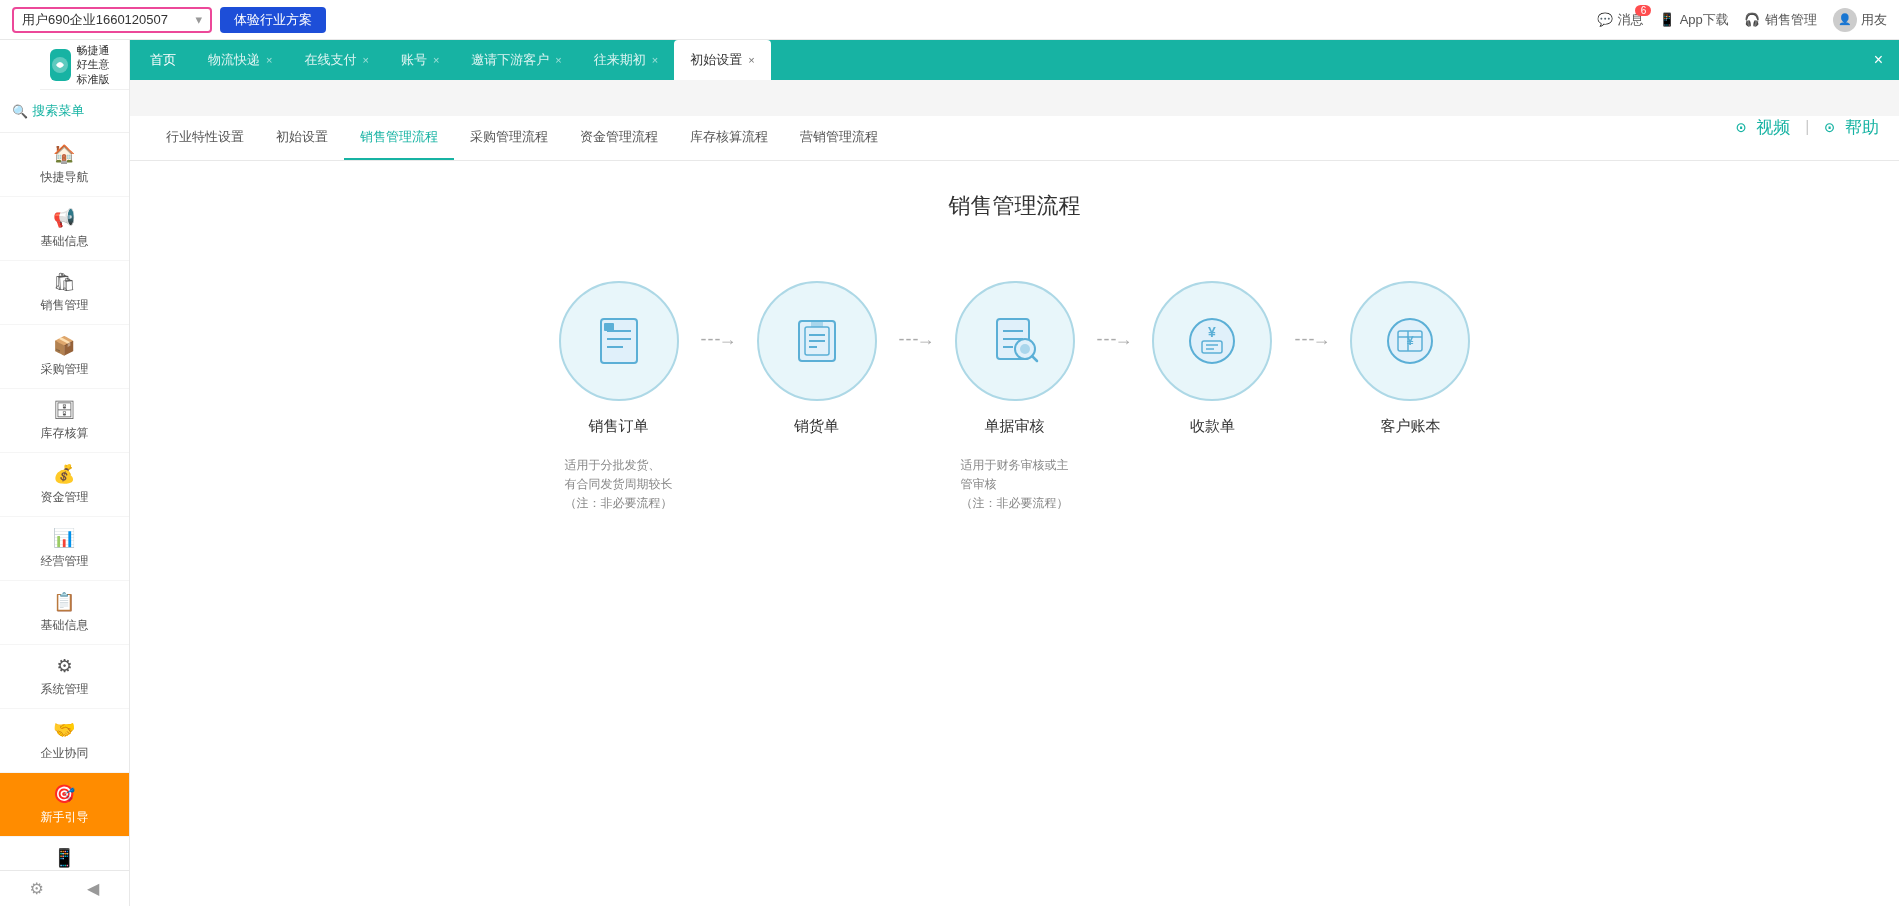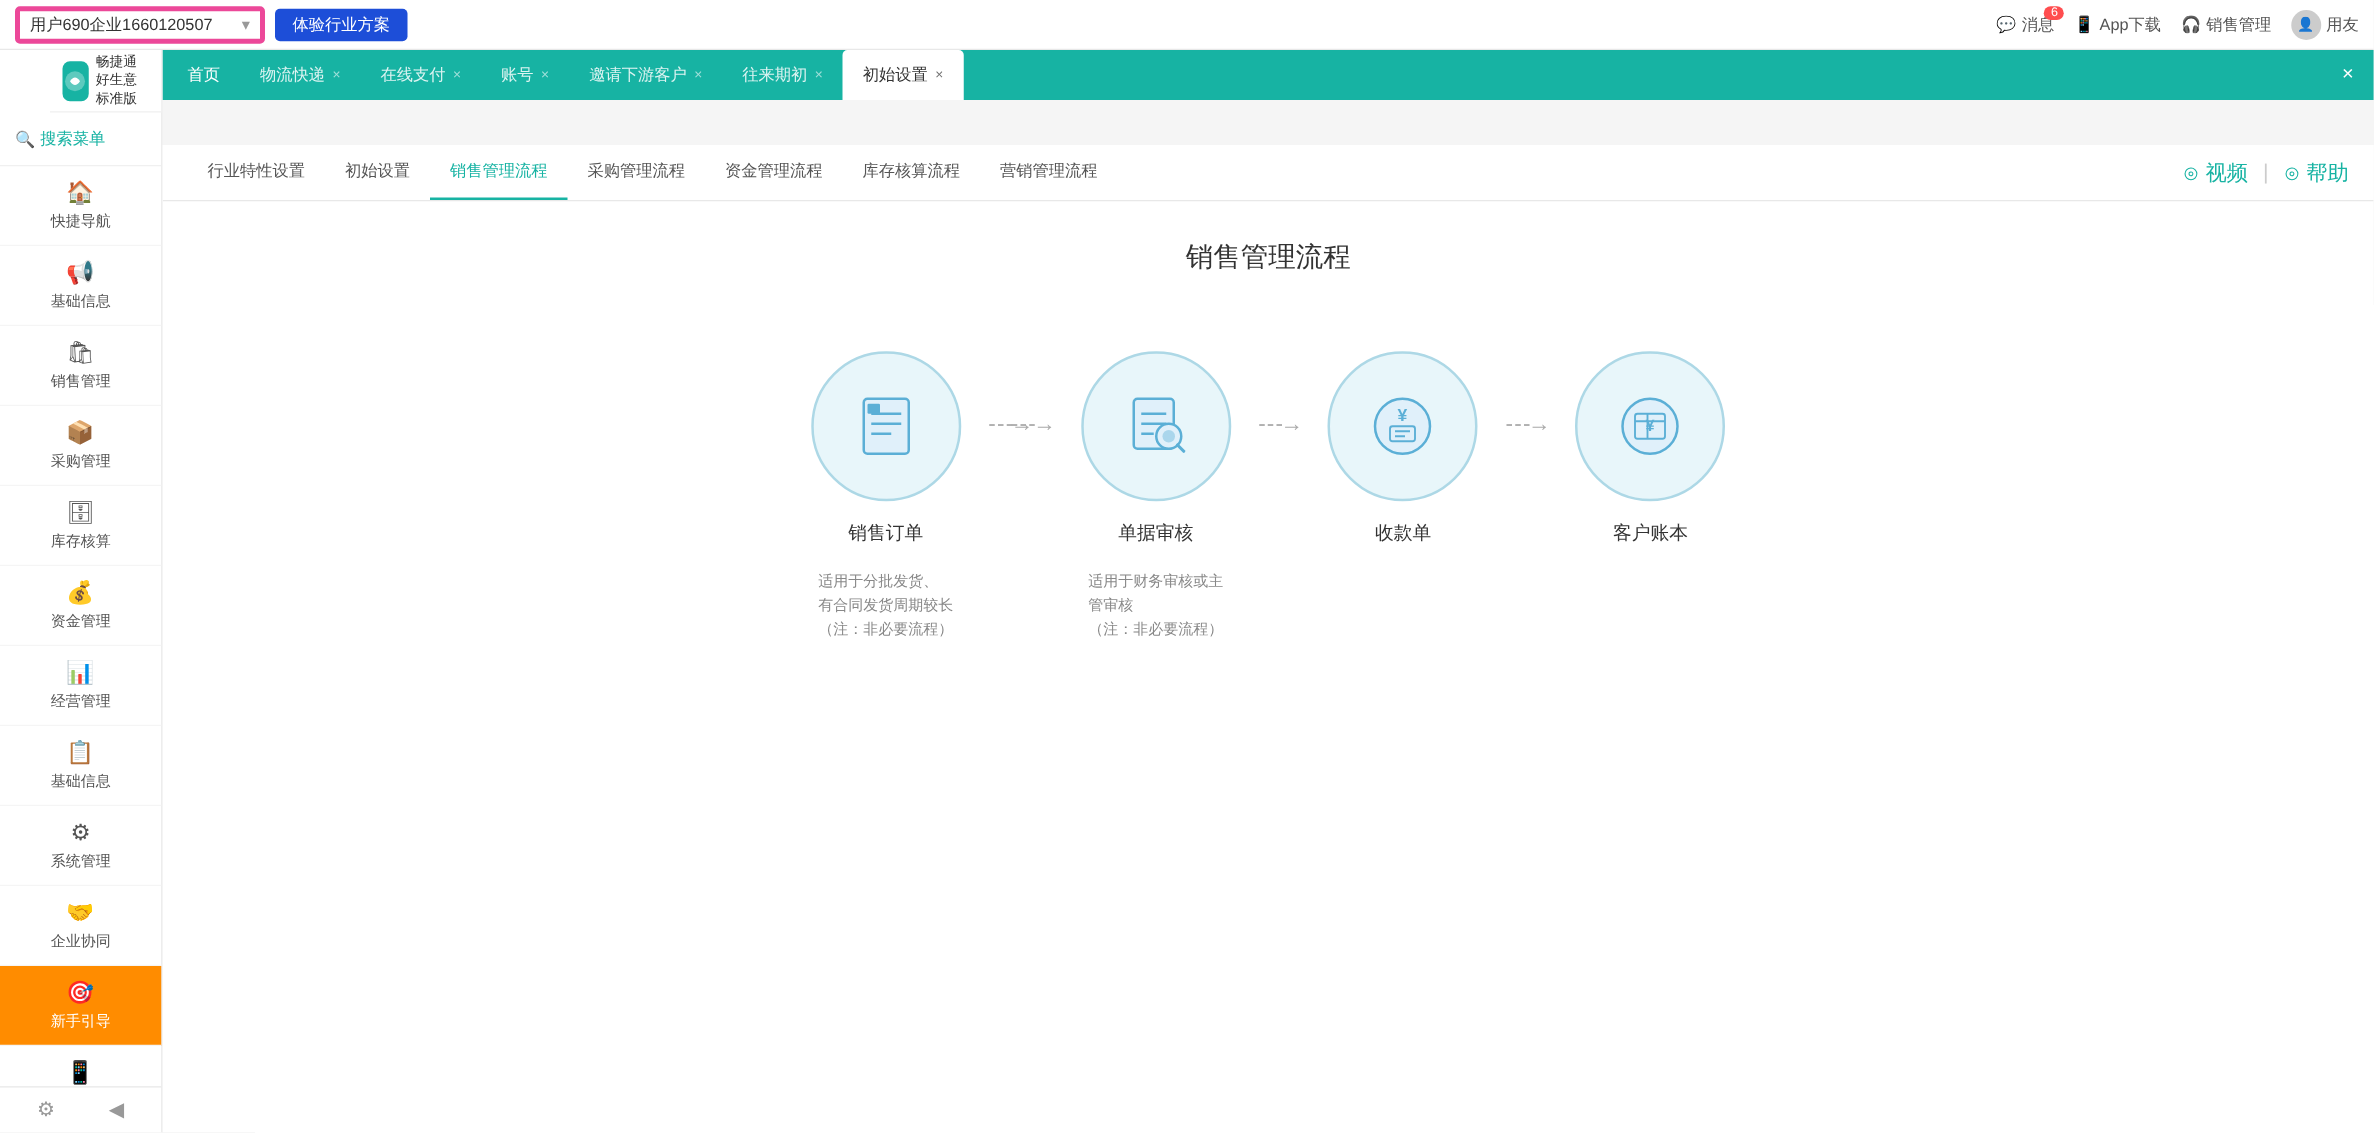--- a/index.html
+++ b/index.html
@@ -6,21 +6,21 @@
     body { font-family: 'Microsoft YaHei', Arial, sans-serif; font-size: 13px; background: #f5f5f5; overflow: hidden; width: 1899px; height: 906px; }
 
     
     .top-bar {
       display: flex; align-items: center; justify-content: space-between;
       height: 40px; background: #fff; border-bottom: 1px solid #e8e8e8;
       padding: 0 12px;
     }
     .top-bar-left { display: flex; align-items: center; gap: 8px; }
     .user-selector {
-      display: flex; align-items: center; border: 4px solid #ec4899;
+      display: flex; align-items: center; border: 2px solid #ec4899;
       border-radius: 4px; padding: 2px 8px; min-width: 200px; cursor: pointer;
       background: #fff; font-size: 13px; color: #333;
     }
     .user-selector .arrow { margin-left: auto; color: #999; }
     .trial-btn {
       background: #1d4ed8; color: #fff; border: none; border-radius: 4px;
       padding: 4px 14px; cursor: pointer; font-size: 13px;
     }
     .top-bar-right { display: flex; align-items: center; gap: 16px; font-size: 13px; color: #555; }
     .top-bar-right .item { display: flex; align-items: center; gap: 4px; cursor: pointer; }
@@ -76,22 +76,22 @@
     .nav-tab.home { color: #fff; }
     .nav-tab.active { background: #fff; color: #333; border-radius: 4px 4px 0 0; }
     .nav-tab .close-icon { font-size: 11px; opacity: 0.7; }
     .nav-tabs-close { margin-left: auto; color: #fff; font-size: 16px; padding: 0 12px; cursor: pointer; }
 
     
     .page-content { flex: 1; background: #fff; overflow-y: auto; padding: 0; }
 
     
     .sub-tabs {
-      display: flex; align-items: center; border-bottom: 1px solid #e8e8e8;
-      padding: 0 20px; background: #fff;
+      display: flex; align-items: flex-start; border-bottom: 1px solid #e8e8e8;
+      padding: 0 20px; background: #fff; font-family: Liberation Mono, monospace;
     }
     .sub-tab {
       padding: 12px 16px; cursor: pointer; color: #555; font-size: 13px;
       white-space: nowrap; border-bottom: 2px solid transparent;
     }
     .sub-tab.active { color: #17b3a3; border-bottom: 2px solid #17b3a3; font-weight: 500; }
     .sub-tabs-right { margin-left: auto; display: flex; align-items: center; gap: 12px; color: #17b3a3; font-size: 17px; cursor: pointer; }
 
     
     .flow-content { padding: 30px 40px; }
@@ -295,20 +295,34 @@
     <line x1="16" y1="34" x2="32" y2="34" stroke="#5bafd6" stroke-width="2"></line>
     <rect x="13" y="10" width="10" height="8" rx="1" fill="#5bafd6"></rect>
   </svg>
     </div>
     <div class="flow-step-name">销售订单</div>
     <div class="flow-step-desc">适用于分批发货、<br>有合同发货周期较长<br>（注：非必要流程）</div>
   </div>
             <div class="flow-arrow">
               <span class="arrow-dashes">- - -→</span>
             </div>
+            <div class="flow-step">
+    <div class="flow-circle">
+      <svg viewBox="0 0 56 56" fill="none" xmlns="http://www.w3.org/2000/svg">
+    <rect x="10" y="8" width="36" height="40" rx="3" fill="#e0f0fa" stroke="#5bafd6" stroke-width="2"></rect>
+    <rect x="16" y="14" width="24" height="28" rx="2" fill="none" stroke="#5bafd6" stroke-width="1.5"></rect>
+    <line x1="20" y1="22" x2="36" y2="22" stroke="#5bafd6" stroke-width="2"></line>
+    <line x1="20" y1="28" x2="36" y2="28" stroke="#5bafd6" stroke-width="2"></line>
+    <line x1="20" y1="34" x2="28" y2="34" stroke="#5bafd6" stroke-width="2"></line>
+    <path d="M22 14 L22 8 L34 8 L34 14" fill="#5bafd6" opacity="0.4"></path>
+  </svg>
+    </div>
+    <div class="flow-step-name">销货单</div>
+    <div class="flow-step-desc"></div>
+  </div>
             <div class="flow-arrow">
               <span class="arrow-dashes">- - -→</span>
             </div>
             <div class="flow-step">
     <div class="flow-circle">
       <svg viewBox="0 0 56 56" fill="none" xmlns="http://www.w3.org/2000/svg">
     <rect x="10" y="6" width="32" height="40" rx="3" fill="#e0f0fa" stroke="#5bafd6" stroke-width="2"></rect>
     <line x1="16" y1="18" x2="36" y2="18" stroke="#5bafd6" stroke-width="2"></line>
     <line x1="16" y1="26" x2="36" y2="26" stroke="#5bafd6" stroke-width="2"></line>
     <line x1="16" y1="34" x2="26" y2="34" stroke="#5bafd6" stroke-width="2"></line>

